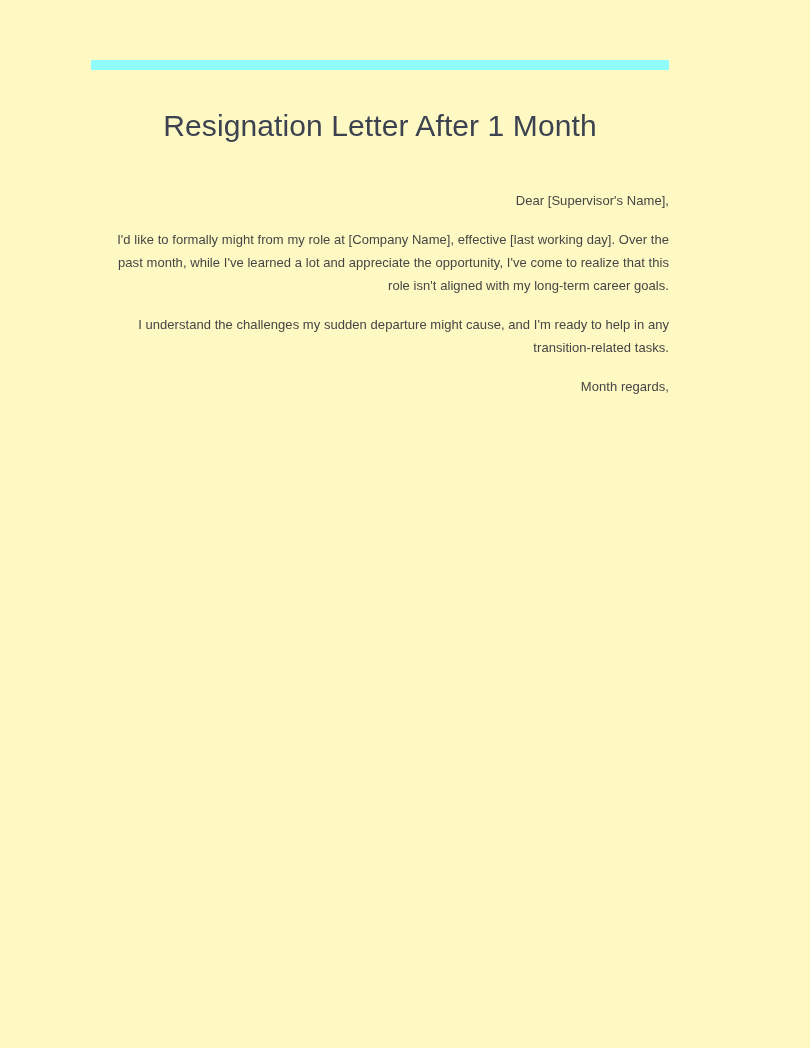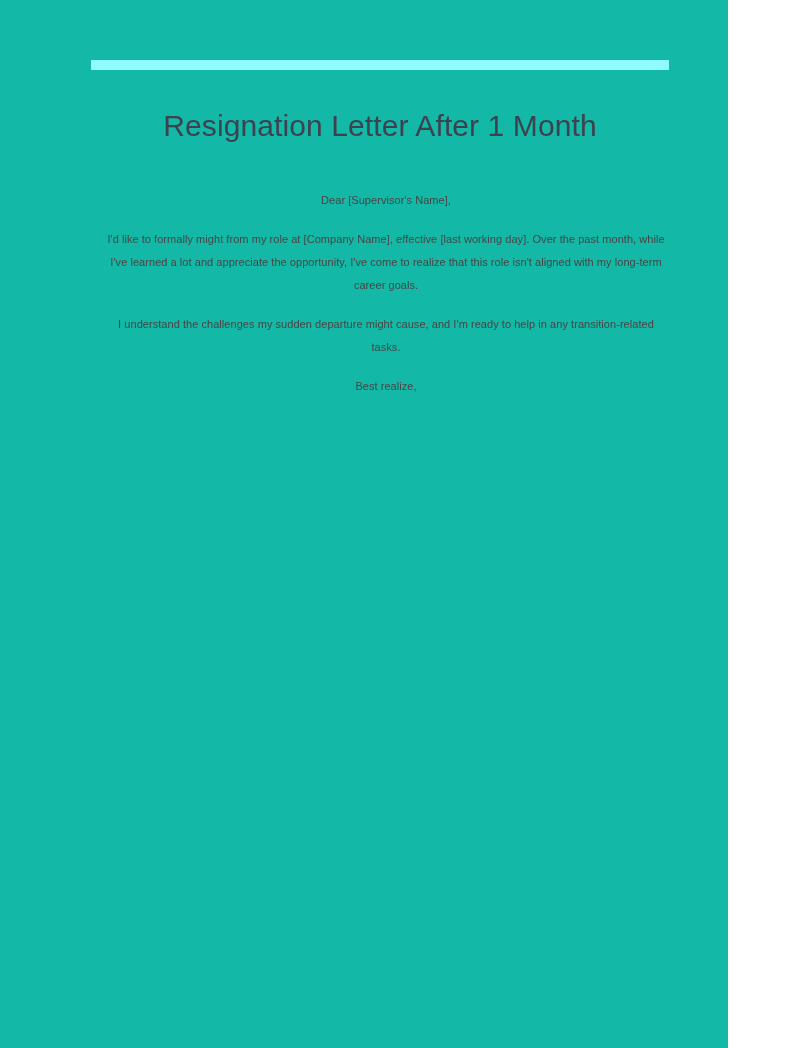--- a/index.html
+++ b/index.html
@@ -10,23 +10,23 @@
   body {
     width: 810px;
     height: 1048px;
     overflow: hidden;
     font-family: "Liberation Sans", sans-serif;
     -webkit-font-smoothing: antialiased;
   }
 
   .page {
     position: relative;
-    width: 728px;
+    width: 810px;
     height: 1048px;
-    background: #14b8a6;
+    background: #fef9c3;
     box-sizing: border-box;
     padding-left: 44px;
   }
 
   .content {
     position: absolute;
     left: 91px;
     top: 0;
     width: 578px;
   }
@@ -48,24 +48,24 @@
     text-align: center;
     letter-spacing: 0.1px;
   }
 
   .letter-body {
     padding-top: 44px;
   }
 
   .para {
     margin: 0 0 16px 12px;
-    font-size: 11px;
+    font-size: 13px;
     line-height: 23px;
     color: #454545;
-    text-align: center;
+    text-align: right;
     letter-spacing: 0.05px;
   }
 
   .para:last-child {
     margin-bottom: 0;
   }
 </style>
 </head>
 <body>
 
@@ -79,18 +79,18 @@
 
     <div class="letter-body">
 
       <p class="para">Dear [Supervisor's Name],</p>
 
       <p class="para">I'd like to formally might from my role at [Company Name], effective [last working day]. Over the past month, while I've learned a lot and appreciate the opportunity, I've come to realize that this role isn't aligned with my long-term career goals.</p>
 
       <p class="para">I understand the challenges my sudden departure might cause, and I'm ready to help in any transition-related tasks.</p>
 
 
-      <p class="para">Best realize,</p>
+      <p class="para">Month regards,</p>
 
 
     </div>
   </div>
 </div>
 
 </body></html>

